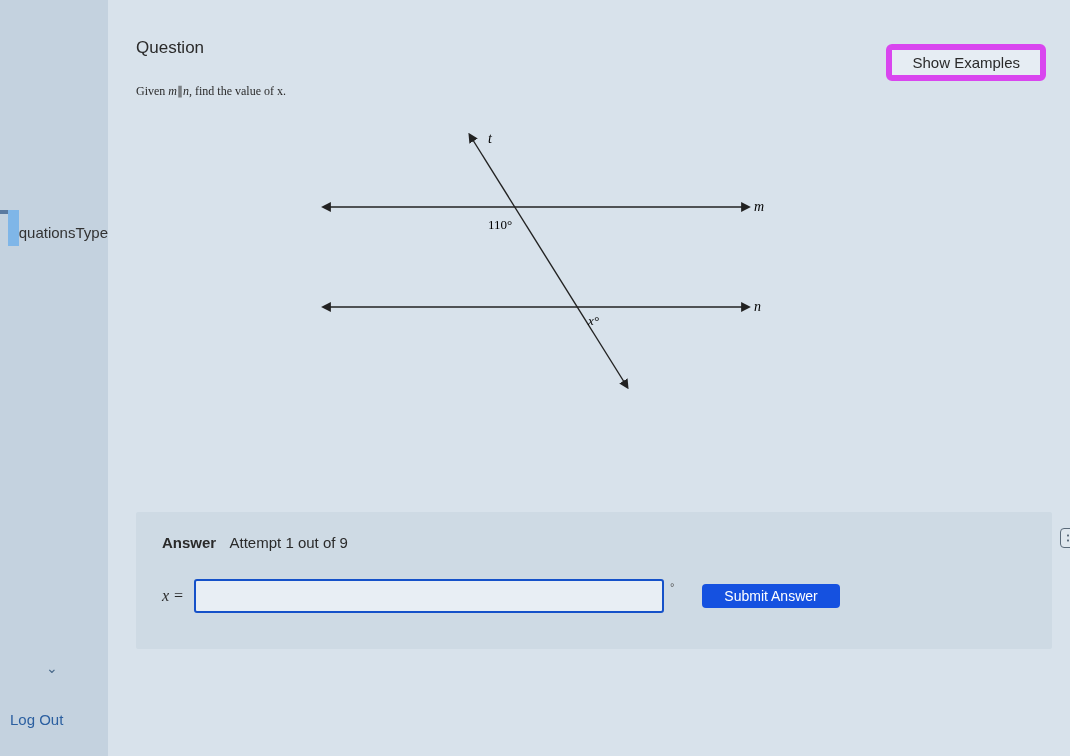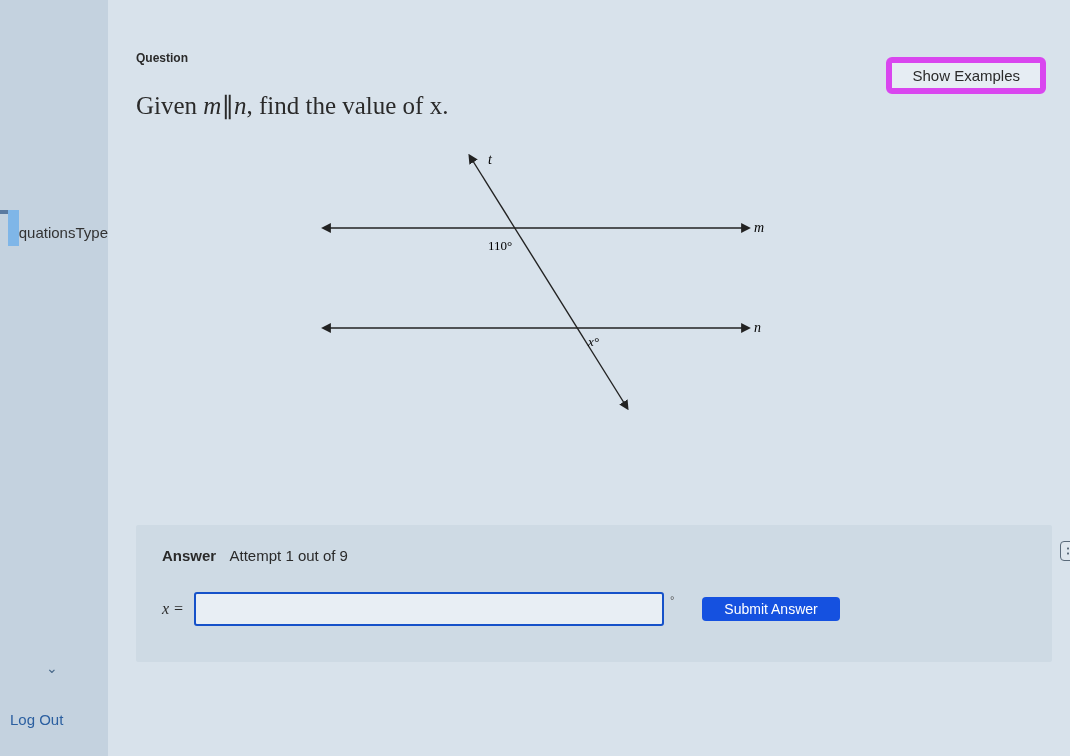--- a/index.html
+++ b/index.html
@@ -42,22 +42,22 @@
   .card-top {
     position: relative;
     min-height: 470px;
   }
   .show-examples {
     position: absolute; top: 6px; right: 6px;
     border: 6px solid #d946ef; background: #e6edf3;
     padding: 4px 20px; font-size: 15px; color: #2a2a2a;
     border-radius: 6px;
   }
-  .q-label { font-weight: bold; font-size: 12px; margin-top: 29px; margin-bottom: 26px; }
-  .prompt { font-size: 25px; font-family: Georgia, "Times New Roman", serif; margin-bottom: 18px;}
+  .q-label { font-weight: normal; font-size: 17px; margin-top: 16px; margin-bottom: 26px; }
+  .prompt { font-size: 12px; font-family: Georgia, "Times New Roman", serif; margin-bottom: 18px;}
   .prompt .mi { font-style: italic; }
   .diagram { width: 560px; height: 280px; margin-left: 120px; }
   .answer-box {
     background: #cedae4;
     border-radius: 2px;
     padding: 22px 26px 36px 26px;
     margin-top: 4px;
     position: relative;
   }
   .answer-head { font-size: 15px; margin-bottom: 28px;}

